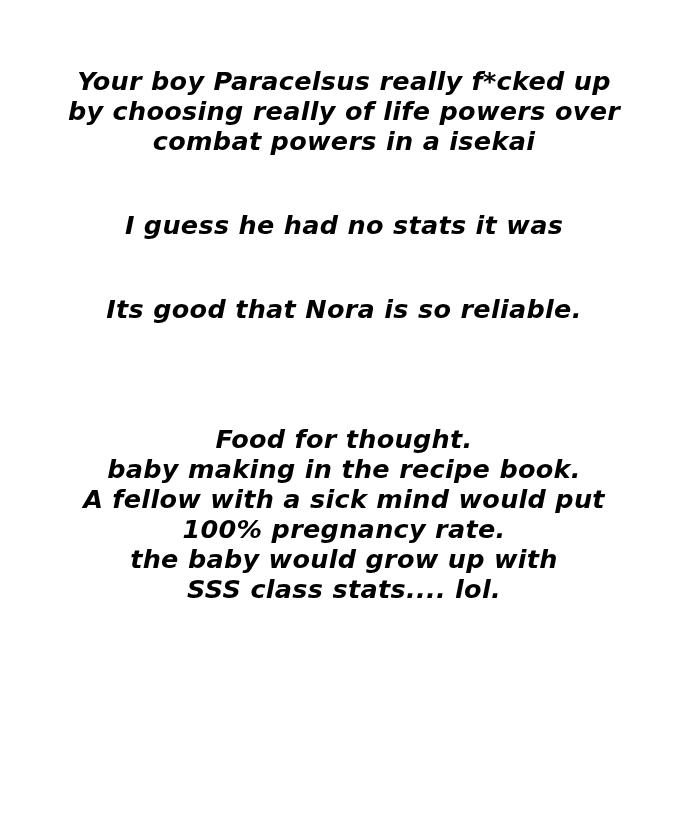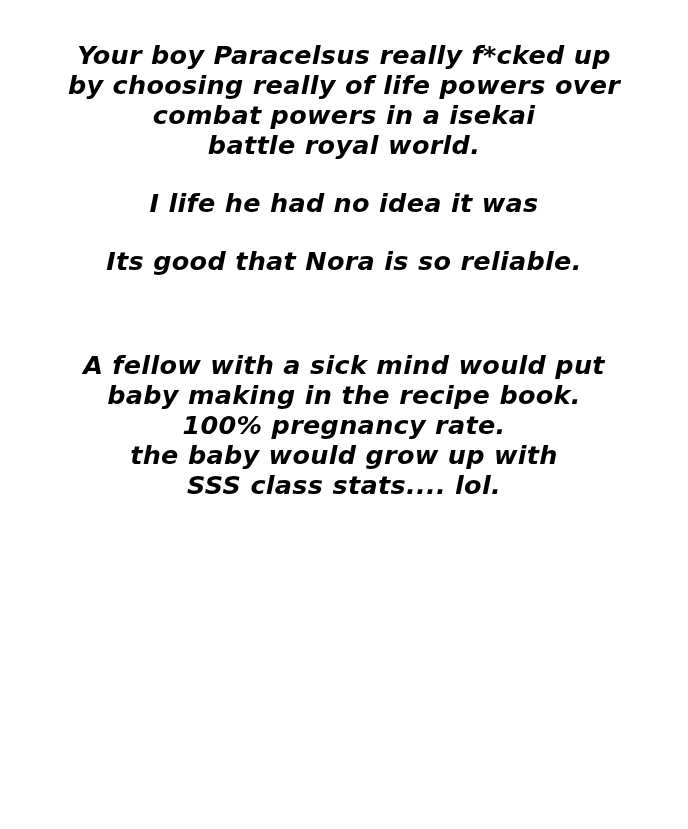--- a/index.html
+++ b/index.html
@@ -18,20 +18,21 @@
     height: 829px;
     box-sizing: border-box;
     padding: 40px 20px 20px 20px;
     display: flex;
     flex-direction: column;
     align-items: center;
   }
   .block {
     width: 100%;
     text-align: center;
+    margin-top: 26px;
   }
   .line {
     font-family: "DejaVu Sans", sans-serif;
     font-weight: bold;
     font-style: italic;
     font-size: 25.5px;
     line-height: 30px;
     letter-spacing: 0.3px;
     color: #000000;
     white-space: pre;
@@ -45,44 +46,44 @@
 </style>
 </head>
 <body>
 
 <div class="page">
 
   <div class="block">
     <div class="line">Your boy Paracelsus really f*cked up</div>
     <div class="line">by choosing really of life powers over</div>
     <div class="line">combat powers in a isekai</div>
-    <div class="line">battle royal world.</div>
   </div>
 
   <div class="gap"></div>
 
   <div class="block">
-    <div class="line">I life he had no idea it was</div>
+    <div class="line">I guess he had no stats it was</div>
   </div>
 
   <div class="gap"></div>
 
   <div class="block">
     <div class="line">Its good that Nora is so reliable.</div>
   </div>
 
   <div class="gap"></div>
 
 
   <div class="gap"></div>
 
 
   <div class="gap-small"></div>
 
   <div class="block">
+    <div class="line">Food for thought.</div>
+    <div class="line">baby making in the recipe book.</div>
     <div class="line">A fellow with a sick mind would put</div>
-    <div class="line">baby making in the recipe book.</div>
     <div class="line">100% pregnancy rate.</div>
     <div class="line">the baby would grow up with</div>
     <div class="line">SSS class stats.... lol.</div>
   </div>
 
 </div>
 
 </body></html>

